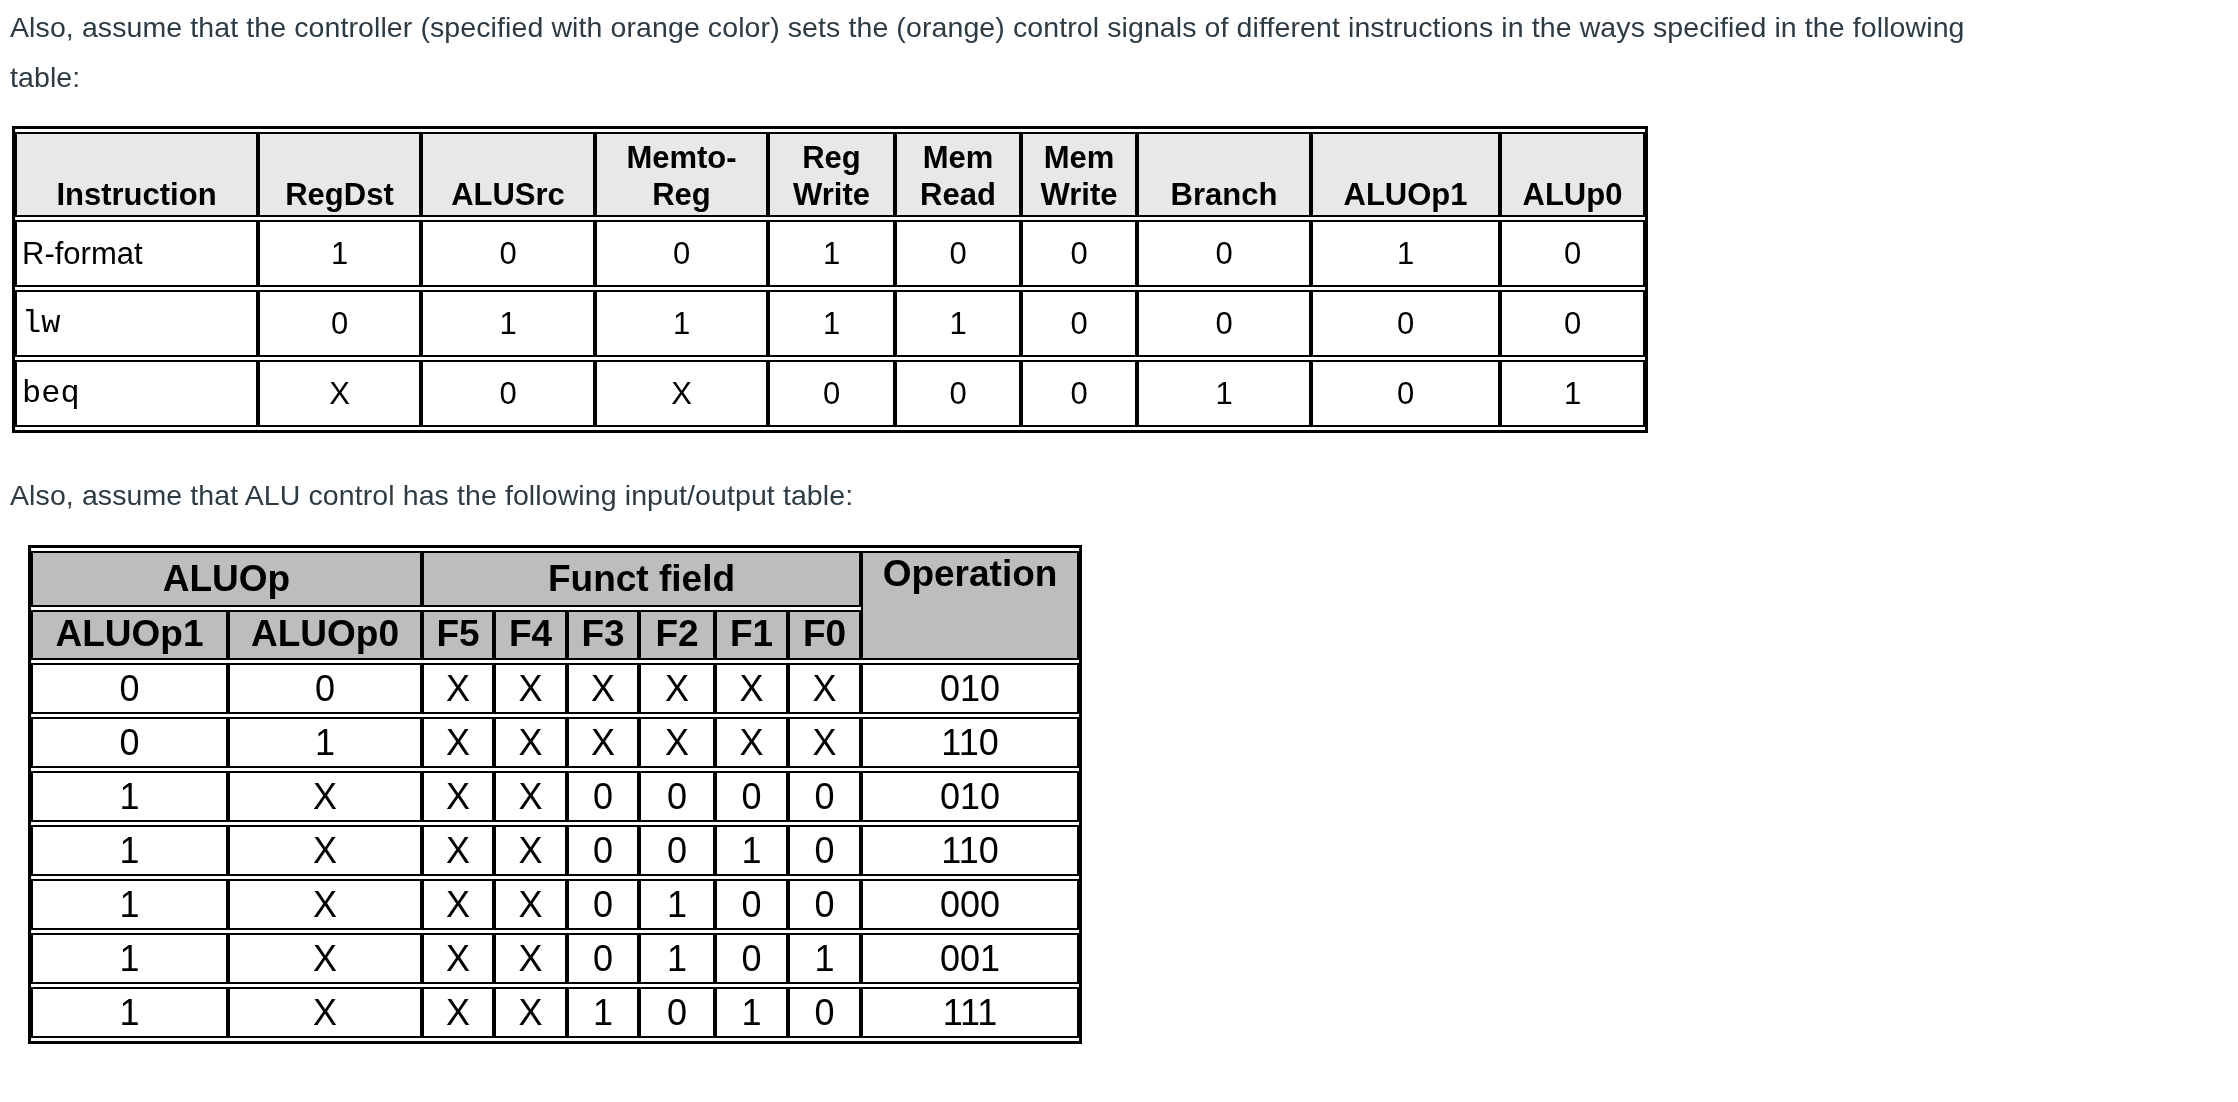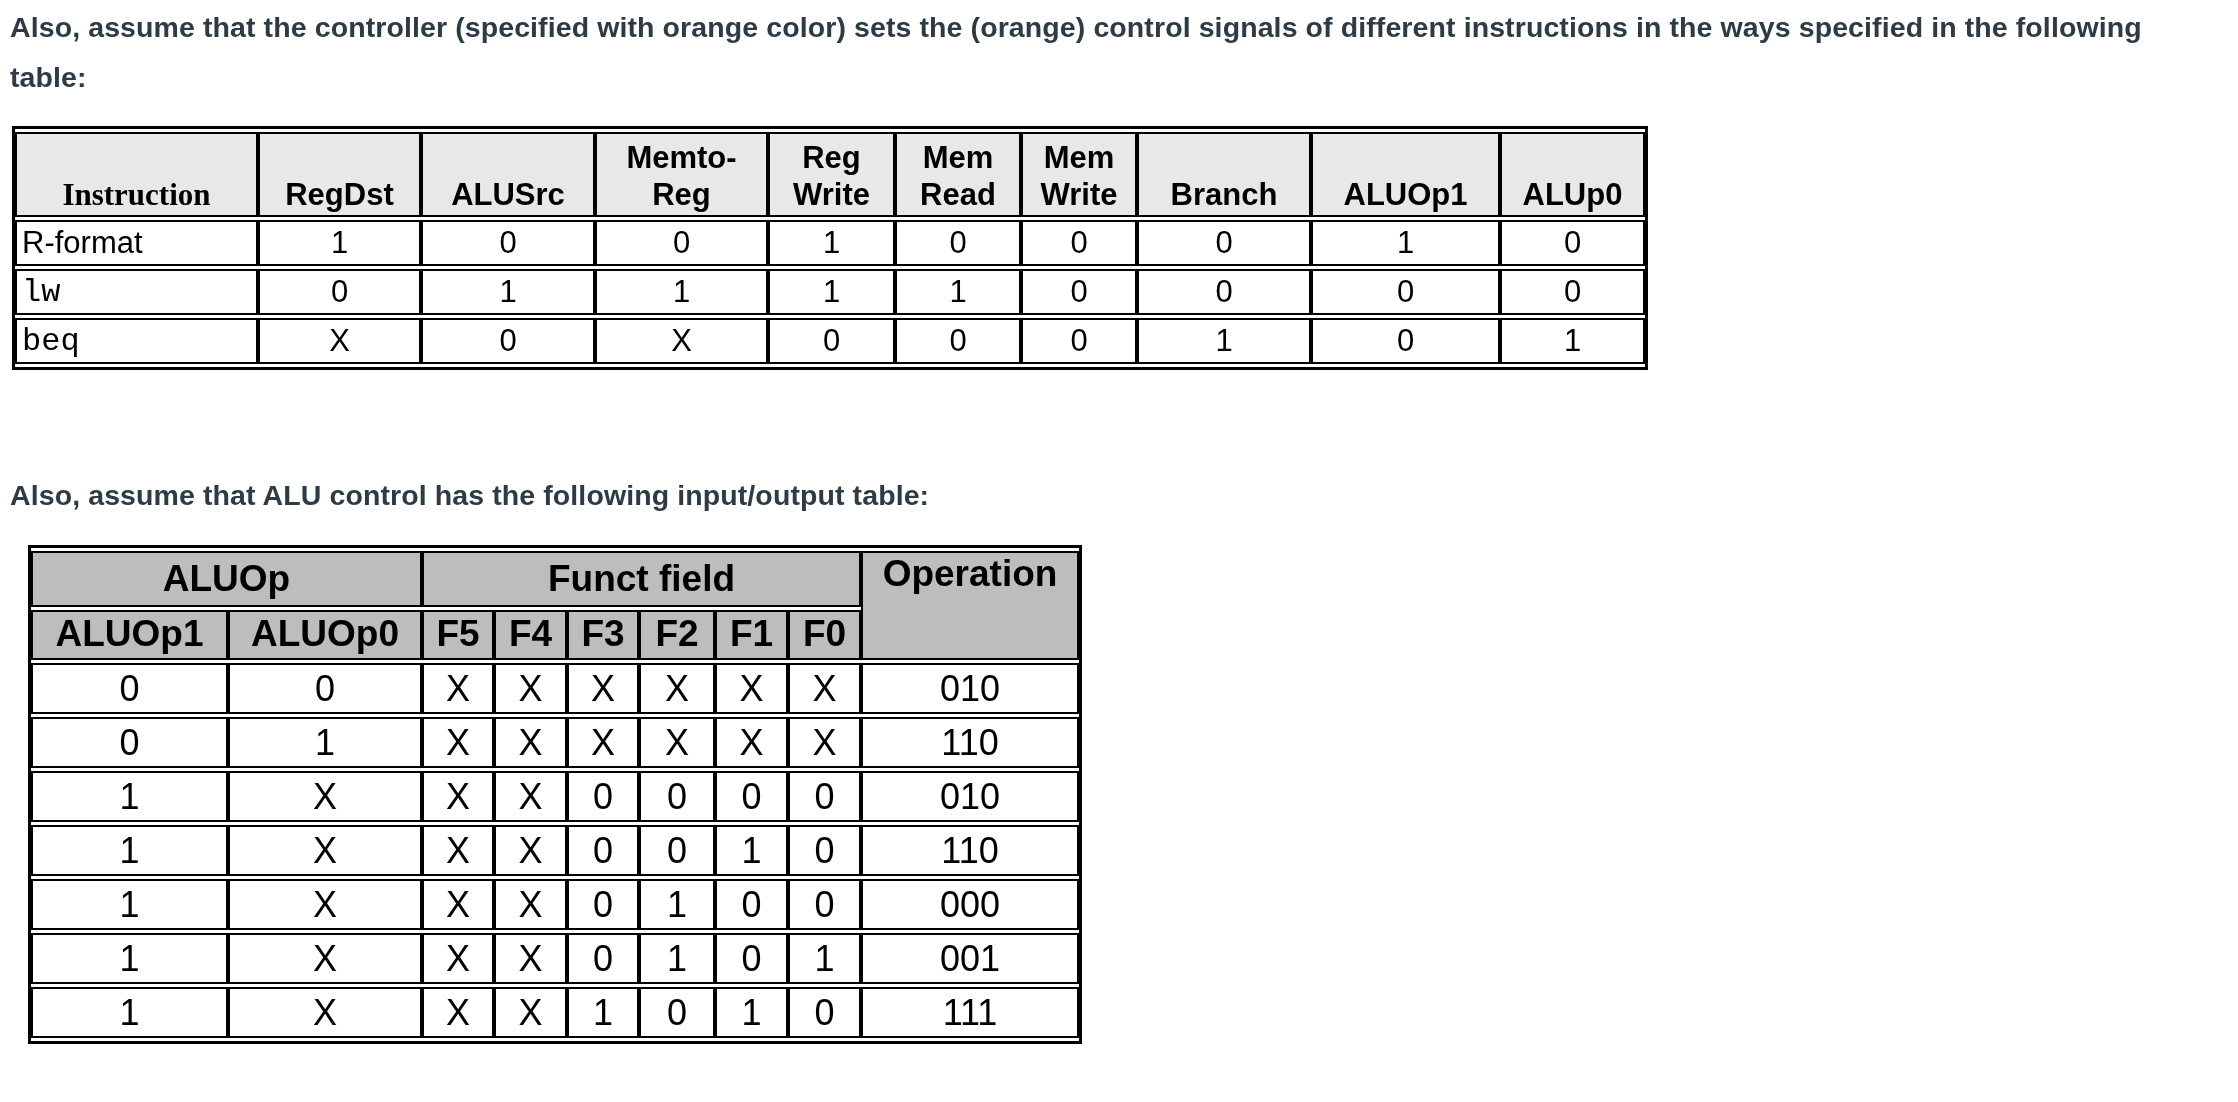--- a/index.html
+++ b/index.html
@@ -11,21 +11,21 @@
     font-family: "Liberation Sans", sans-serif;
   }
   .para {
     position: absolute;
     left: 10px;
     color: var(--paragraph_text, #2d3b45);
     font-size: 28.5px;
     line-height: 50px;
     letter-spacing: 0.1px;
   }
-  .para .line { display: block; white-space: nowrap; font-weight: bold; }
+  .para .line { display: block; white-space: nowrap; }
   #intro-para { top: 2px; }
   #mid-para   { top: 470px; }
 
   table {
     position: absolute;
     border-collapse: separate;
     border-spacing: 0 3px;
     table-layout: fixed;
     background: #ffffff;
     color: #000;
@@ -41,23 +41,23 @@
   #control-table th {
     background: var(--t1_header_bg, #e8e8e8);
     font-size: 31px;
     font-weight: bold;
     vertical-align: bottom;
     height: 85px;
     line-height: 37px;
     white-space: pre-line;
     padding-bottom: 2px;
   }
-  #control-table th.first-col { text-align: center; font-family: Liberation Serif, serif; }
+  #control-table th.first-col { text-align: center; }
   #control-table td {
-    height: 46px;
+    height: 67px;
     font-size: 31px;
     vertical-align: middle;
   }
   #control-table td.first { text-align: left; padding-left: 5px; }
   #control-table td.mono  { font-family: "Liberation Mono", "DejaVu Sans Mono", monospace; font-size: 32px; }
 
   
   #alu-table { left: 28px; top: 545px; border: 3px solid var(--table_border, #000000); }
   #alu-table th {
     background: var(--t2_header_bg, #bdbdbd);

